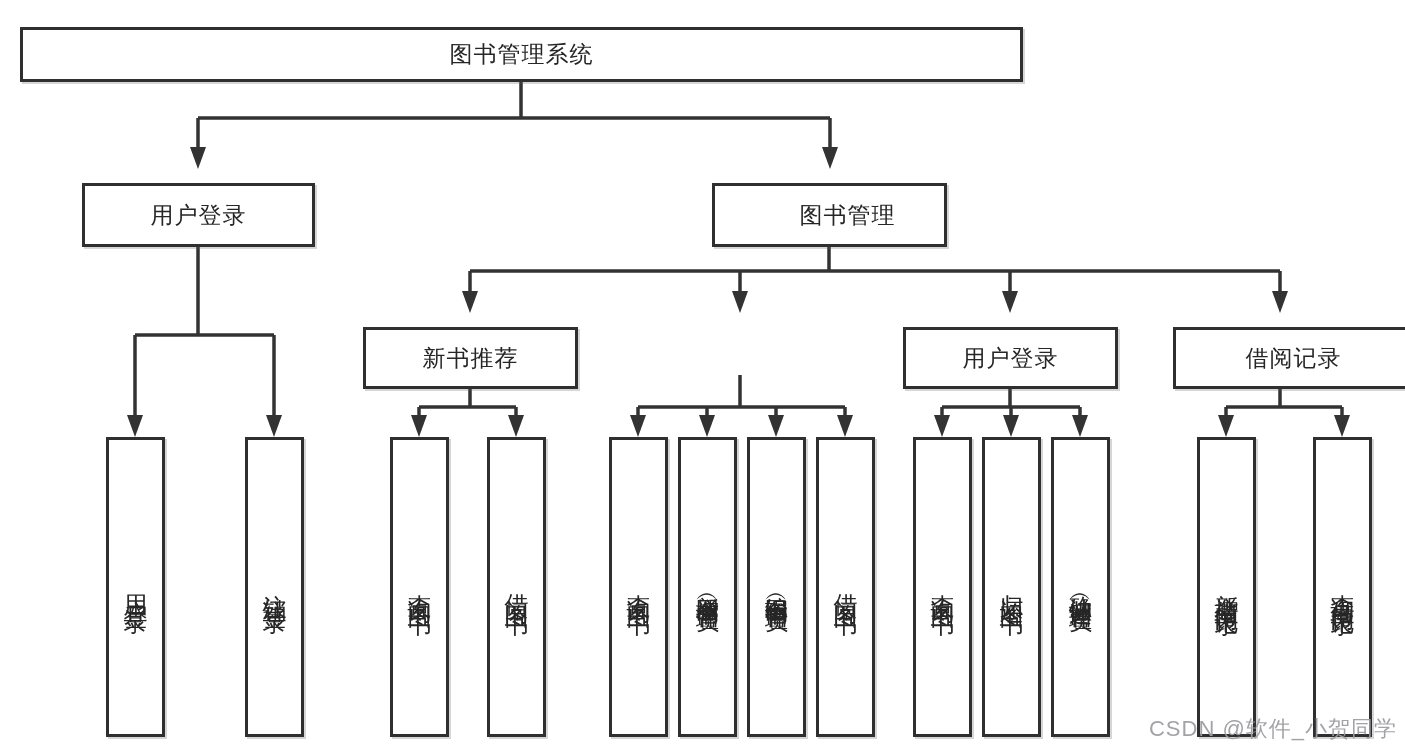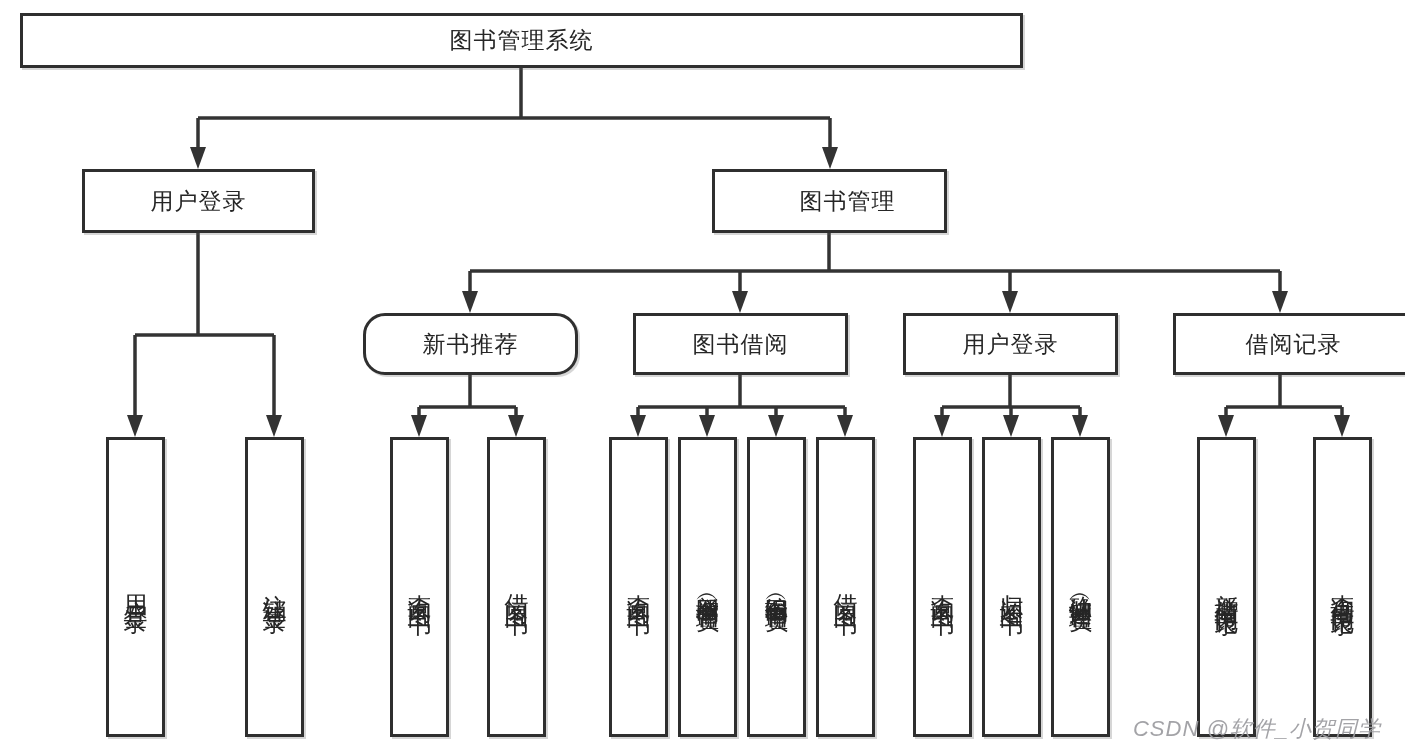--- a/index.html
+++ b/index.html
@@ -41,39 +41,39 @@
     box-shadow: 2px 2px 0 rgba(90,90,90,0.25);
     color: #262626;
     display: flex;
     align-items: center;
     justify-content: center;
   }
   .node.h {
     font-size: 23px;
     letter-spacing: 1px;
     white-space: nowrap;
+    margin-top: 14px;
   }
   .node.v {
     writing-mode: vertical-rl;
     font-size: 24px;
     letter-spacing: 6px;
     line-height: 1;
   }
   .node.v.med { letter-spacing: 4px; }
   .node.v.long { letter-spacing: 2px; font-size: 23px; }
   .watermark {
     position: absolute;
-    right: 24px;
+    right: 8px;
     top: 714px;
     font-size: 22px;
     color: rgba(158,158,162,0.95);
     letter-spacing: 1px;
     white-space: nowrap;
     z-index: 5;
-    font-style: italic;
   }
 </style>
 </head>
 <body>
 
 <div class="canvas">
 
   <svg class="wires" viewBox="0 0 1405 747" xmlns="http://www.w3.org/2000/svg">
 
     <g>
@@ -148,22 +148,21 @@
       <line x1="1342" y1="407" x2="1342" y2="417"></line>
       <polygon points="1334,415 1350,415 1342,437"></polygon>
     </g>
   </svg>
 
   <div class="node h" style="left:20px; top:13px; width:1003px; height:55px;">图书管理系统</div>
 
   <div class="node h" style="left:82px; top:169px; width:233px; height:64px;">用户登录</div>
   <div class="node h" style="left:712px; top:169px; width:235px; height:64px;padding-left:36px;">图书管理</div>
 
-  <div class="node h" style="left:363px; top:313px; width:215px; height:62px;border-radius:22px;">新书推荐</div>
-  <div class="node h" style="left:633px; top:313px; width:215px; height:62px;">图书借阅</div>
+  <div class="node h" style="left:363px; top:313px; width:215px; height:62px;">新书推荐</div>
   <div class="node h" style="left:903px; top:313px; width:215px; height:62px;">用户登录</div>
   <div class="node h" style="left:1173px; top:313px; width:241px; height:62px;">借阅记录</div>
 
   <div class="node v" style="left:106px; top:437px; width:59px; height:300px;">用户登录</div>
   <div class="node v" style="left:245px; top:437px; width:59px; height:300px;">注销登录</div>
 
   <div class="node v" style="left:390px; top:437px; width:59px; height:300px;">查询图书</div>
   <div class="node v" style="left:487px; top:437px; width:59px; height:300px;">借阅图书</div>
 
   <div class="node v" style="left:609px; top:437px; width:59px; height:300px;">查询图书</div>

